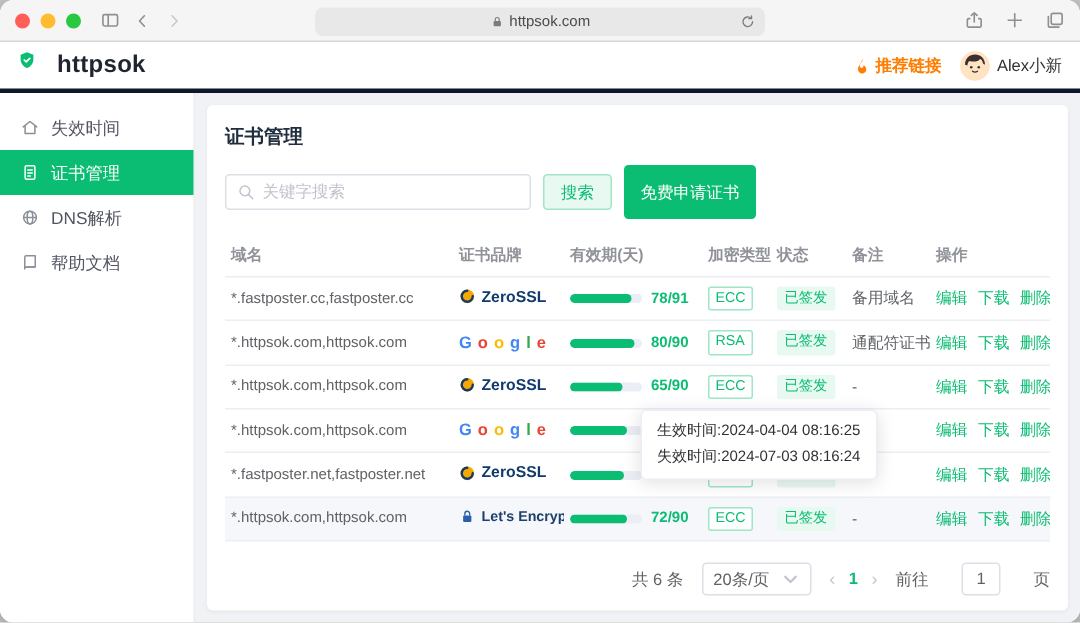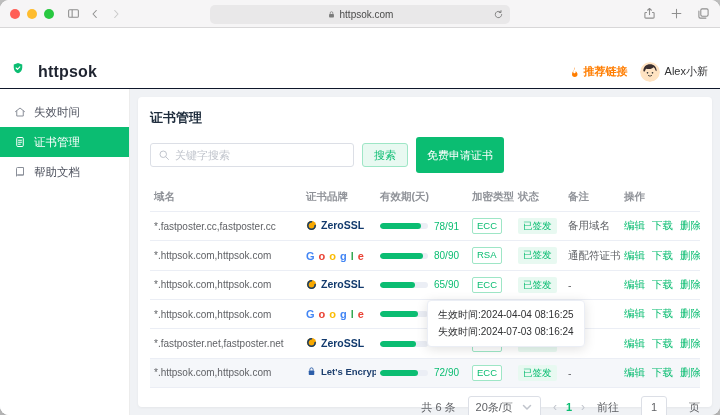--- a/index.html
+++ b/index.html
@@ -17,22 +17,22 @@
   .chrome-icon { color:#8f8f8f; display:flex; align-items:center; cursor:default; }
   .chrome-icon.dim { color:#c9c9c9; }
   .addr { position:absolute; left:50%; top:4.5px; transform:translateX(-50%); width:300px; height:19px;
           background:#e9e8e9; border-radius:5px; display:flex; align-items:center; justify-content:center;
           gap:4px; font-size:10px; color:#4b4b4b; }
   .addr .reload { position:absolute; right:6px; top:4px; color:#7c7c7c; }
   .addr .lock { color:#7c7c7c; display:flex; }
   .chrome-right { margin-left:auto; display:flex; gap:14px; align-items:center; color:#8f8f8f; }
 
   
-  .appbar { height:34px; background:#fff; border-bottom:1px solid #0f172a;
-            display:flex; align-items:center; padding:0 12px; flex:0 0 auto;margin-top:27px; }
+  .appbar { height:34px; background:#fff; border-bottom:3px solid #0f172a;
+            display:flex; align-items:center; padding:0 12px; flex:0 0 auto; }
   .logo { display:flex; align-items:center; gap:6px; font-size:16px; font-weight:bold; color:#1f2430; letter-spacing:.2px; }
   .appbar-right { margin-left:auto; display:flex; align-items:center; gap:12px; font-size:11px; }
   .referral { color:var(--orange); display:flex; align-items:center; gap:3px; font-weight:700; cursor:pointer; }
   .user { display:flex; align-items:center; gap:5px; color:#303133; cursor:pointer; }
   .avatar { width:20px; height:20px; border-radius:50%; overflow:hidden; display:block; }
 
   
   .bodyarea { flex:1; display:flex; min-height:0; background:#f0f2f5; }
   .sidebar { width:130px; background:#fff; border-right:1px solid #ececec; padding-top:8px; flex:0 0 auto; }
   .side-item { height:30px; display:flex; align-items:center; gap:8px; padding:0 14px;
@@ -61,21 +61,21 @@
   
   .table-wrap { margin-top:10px; }
   table { width:100%; border-collapse:collapse; table-layout:fixed; }
   th { font-size:10.5px; color:#909399; text-align:left; font-weight:700; padding:7px 4px; border-bottom:1px solid #ebeef5; white-space:nowrap; }
   td { font-size:10.5px; color:#606266; padding:6px 4px; border-bottom:1px solid #ebeef5; white-space:nowrap; overflow:hidden; height:27px; }
   tr.hl td { background:#f5f7fa; }
   td.domain { font-size:10px; color:#606266; }
   .progress { display:flex; align-items:center; gap:6px; }
   .bar { width:48px; height:6px; border-radius:3px; background:#ebeef5; overflow:hidden; flex:0 0 auto; }
   .bar i { display:block; height:100%; background:var(--accent); border-radius:3px; }
-  .days { color:var(--accent); font-weight:400; font-size:10px; }
+  .days { color:var(--accent); font-weight:700; font-size:10px; }
   .tag-outline { display:inline-block; font-size:9.5px; color:var(--accent); border:1px solid var(--accent-border);
                  border-radius:2px; padding:1px 4px; line-height:1.3; background:#fff; }
   .tag-solid { display:inline-block; font-size:9.5px; color:var(--accent); background:var(--accent-light);
                border-radius:2px; padding:2px 5px; line-height:1.3; }
   .actions a { color:var(--accent); text-decoration:none; margin-right:7px; font-size:10.5px; cursor:pointer; }
   .brand { display:inline-flex; align-items:center; gap:4px; font-weight:700; font-size:10.5px; }
   .brand .icn svg { width:11px; height:11px; }
   .gletter { font-size:11px; font-weight:700; }
   .brand-sm { font-size:9.5px; }
 
@@ -209,20 +209,30 @@
             <svg viewBox="0 0 24 24">
               <rect x="5.5" y="3" width="13" height="18" rx="2" fill="none" stroke="currentColor" stroke-width="2"></rect>
               <path d="M9 8.5h6M9 12.5h6M9 16.5h3.5" fill="none" stroke="currentColor" stroke-width="2" stroke-linecap="round"></path>
             </svg>
           </span>
           <span>证书管理</span>
         </div>
         <div class="side-item">
           <span class="icn">
             <svg viewBox="0 0 24 24">
+              <circle cx="12" cy="12" r="8.5" fill="none" stroke="currentColor" stroke-width="2"></circle>
+              <ellipse cx="12" cy="12" rx="3.8" ry="8.5" fill="none" stroke="currentColor" stroke-width="2"></ellipse>
+              <path d="M3.5 12h17" fill="none" stroke="currentColor" stroke-width="2"></path>
+            </svg>
+          </span>
+          <span>DNS解析</span>
+        </div>
+        <div class="side-item">
+          <span class="icn">
+            <svg viewBox="0 0 24 24">
               <path d="M5 20.5V5a2 2 0 0 1 2-2h12v15H7a2 2 0 0 0-2 2.5z" fill="none" stroke="currentColor" stroke-width="2" stroke-linejoin="round"></path>
               <path d="M7 18h12" fill="none" stroke="currentColor" stroke-width="2"></path>
             </svg>
           </span>
           <span>帮助文档</span>
         </div>
       </aside>
 
     <div class="main">
       <div class="card">

